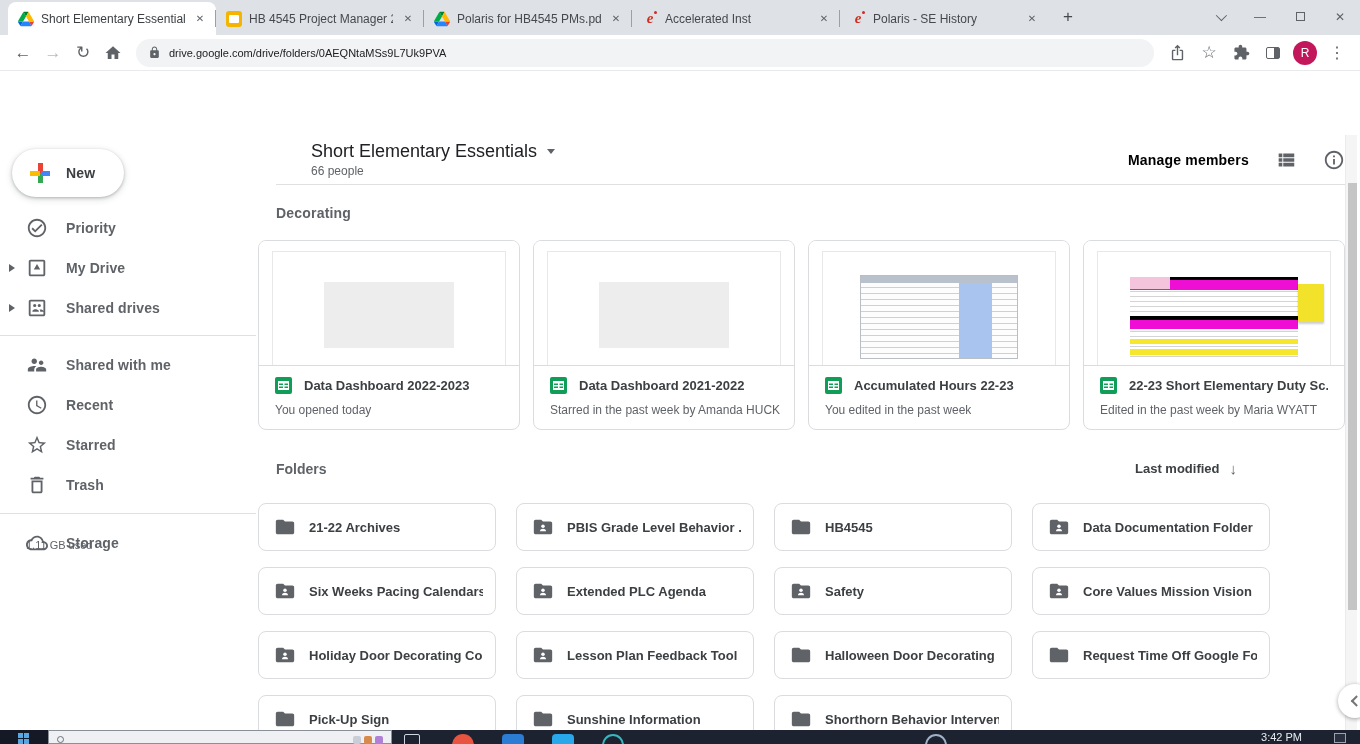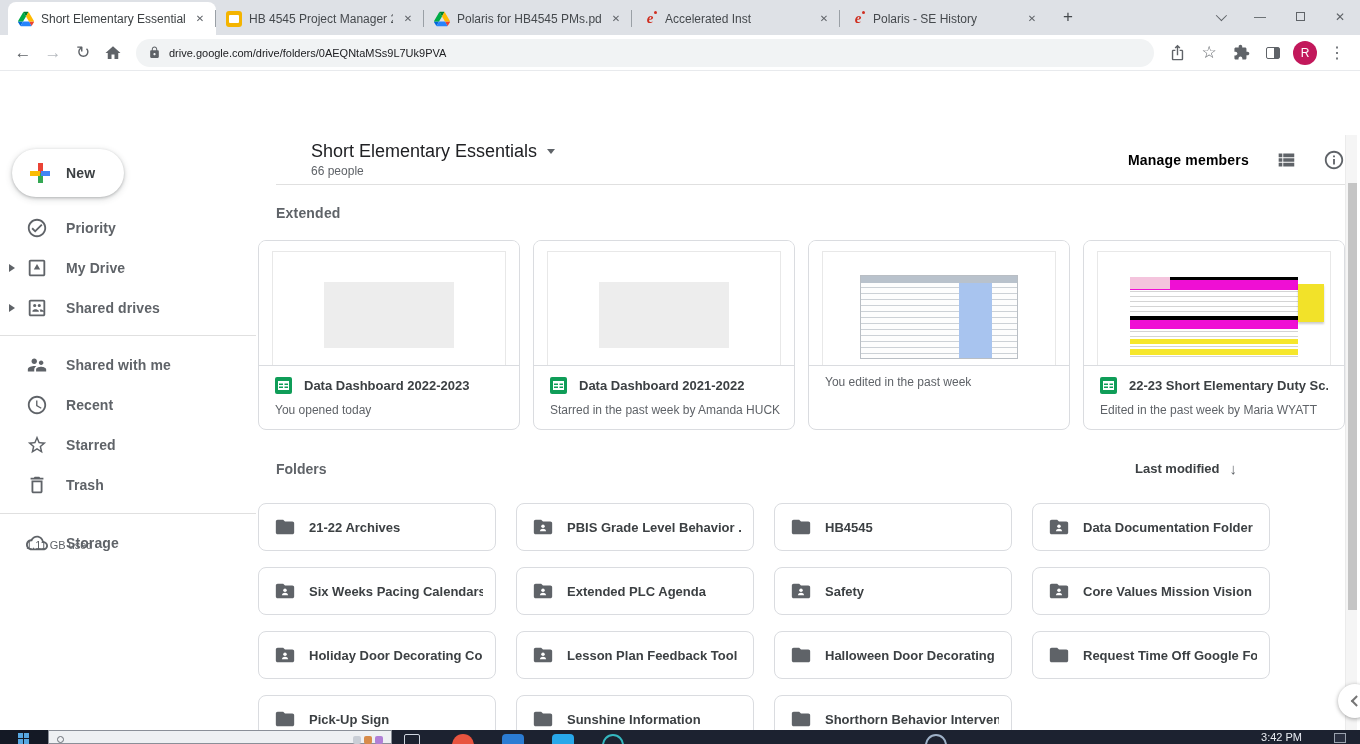--- a/index.html
+++ b/index.html
@@ -391,21 +391,21 @@
       <span id="manage-members">Manage members</span>
       <svg viewBox="0 0 24 24">
           <path d="M4 14h4v-4H4v4zm0 5h4v-4H4v4zM4 9h4V5H4v4zm5 5h12v-4H9v4zm0 5h12v-4H9v4zM9 5v4h12V5H9z"></path>
         </svg>
       <svg viewBox="0 0 24 24">
           <path d="M11 7h2v2h-2zm0 4h2v6h-2zm1-9C6.48 2 2 6.48 2 12s4.48 10 10 10 10-4.48 10-10S17.52 2 12 2zm0 18c-4.41 0-8-3.59-8-8s3.59-8 8-8 8 3.59 8 8-3.59 8-8 8z"></path>
         </svg>
     </span>
   </div>
 
-  <div id="suggested-heading">Extended</div>
+  <div id="suggested-heading">Decorating</div>
 
   <div id="suggested-grid">
     <div class="scard blank">
         <div class="sthumb">
           <div class="paper">
             <div class="art"></div>
           </div>
         </div>
         <div class="scard-title-row">
           <span class="sheets-icon"></span>
@@ -423,20 +423,24 @@
           <span class="sheets-icon"></span>
           <span class="scard-title">Data Dashboard 2021-2022</span>
         </div>
         <div class="scard-caption">Starred in the past week by Amanda HUCK</div>
       </div>
       <div class="scard table">
         <div class="sthumb">
           <div class="paper">
             <div class="art"></div>
           </div>
+        </div>
+        <div class="scard-title-row">
+          <span class="sheets-icon"></span>
+          <span class="scard-title">Accumulated Hours 22-23</span>
         </div>
         <div class="scard-caption">You edited in the past week</div>
       </div>
       <div class="scard duty">
         <div class="sthumb">
           <div class="paper">
             <div class="art"></div>
           </div>
         </div>
         <div class="scard-title-row">

